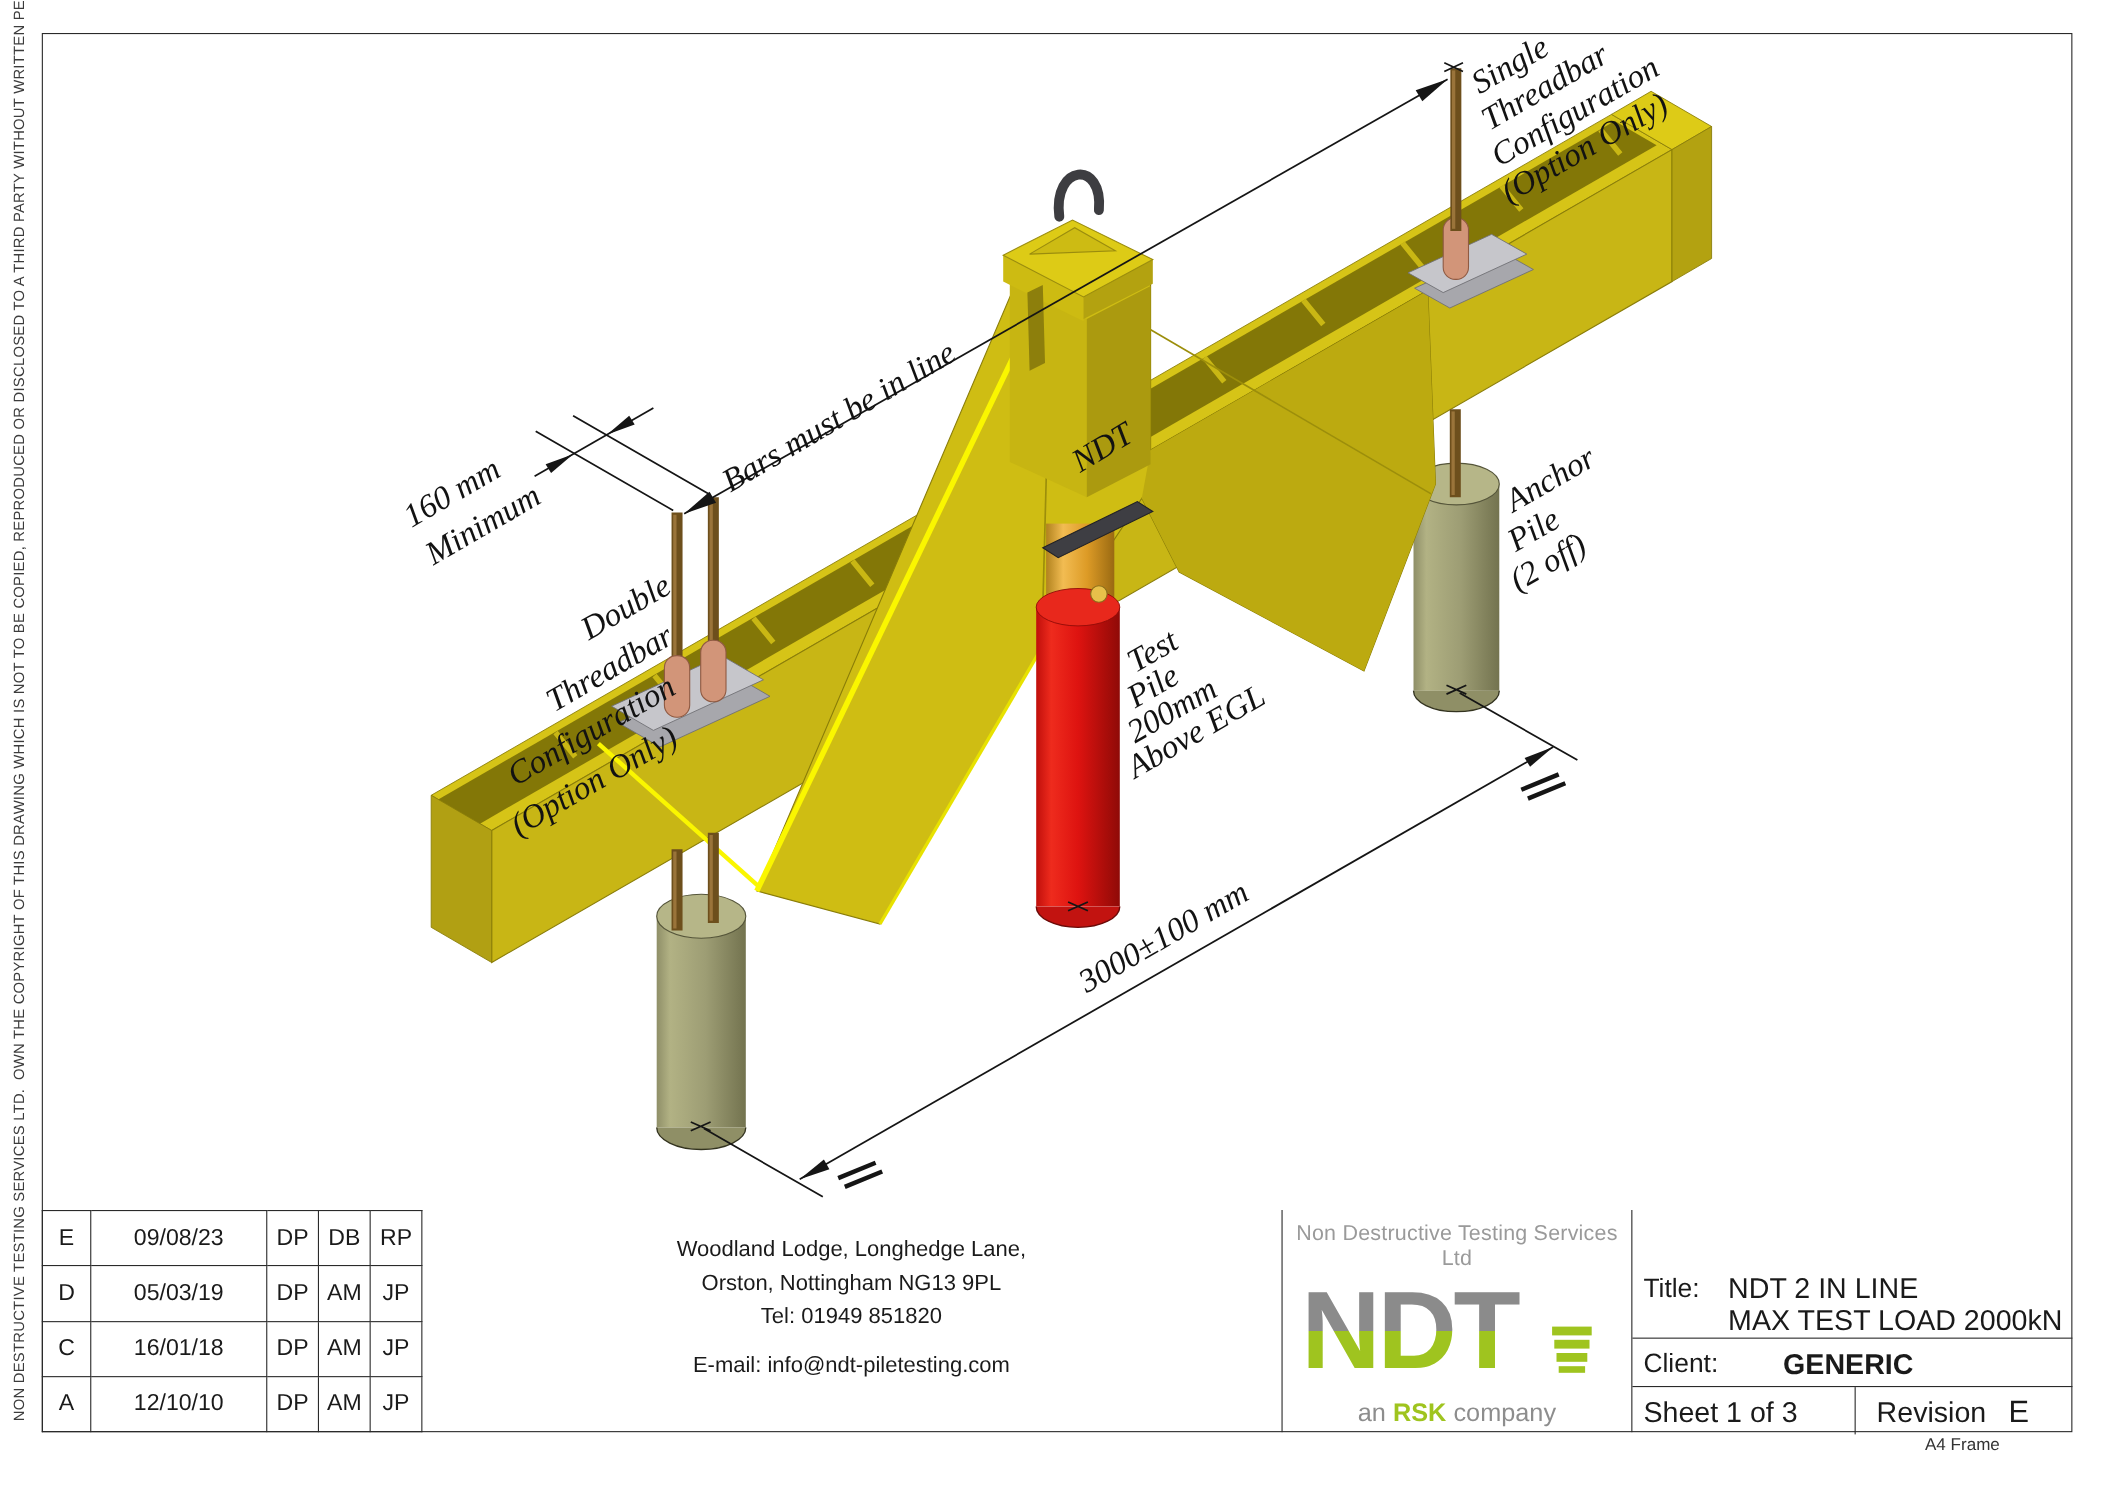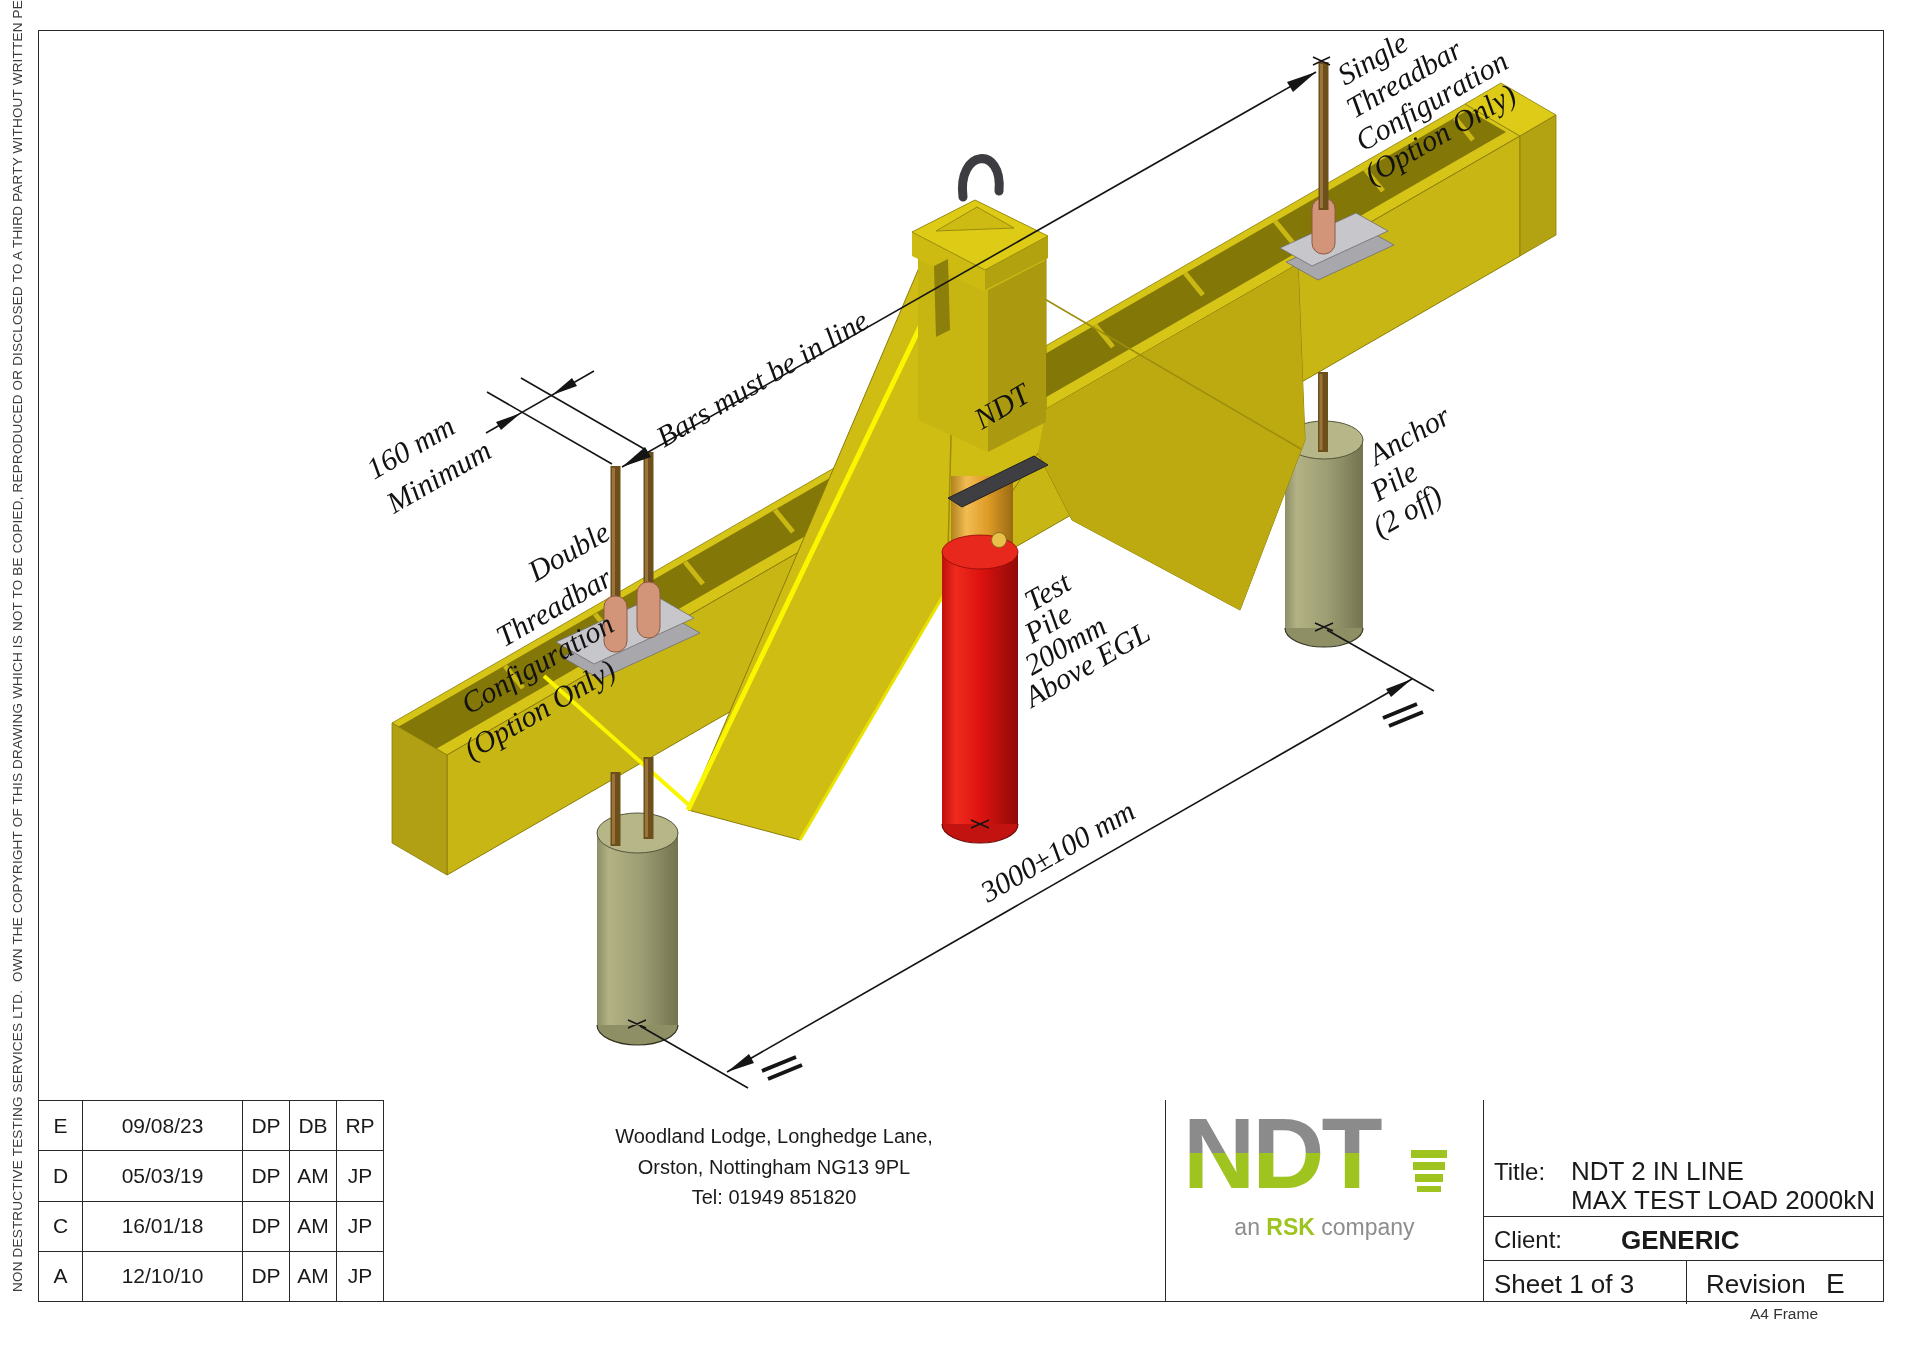--- a/index.html
+++ b/index.html
@@ -249,23 +249,25 @@
         <td>AM</td>
         <td>JP</td>
       </tr>
     </tbody>
       </table>
 
     <div class="addr">
       <div>Woodland Lodge, Longhedge Lane,</div>
       <div>Orston, Nottingham NG13 9PL</div>
       <div>Tel:  01949 851820</div>
+      <div class="email">E-mail: info@ndt-piletesting.com</div>
     </div>
 
     <div class="logocell">
+      <div class="company">Non Destructive Testing Services Ltd</div>
       <svg width="300" height="110" viewBox="0 0 300 110">
         <defs>
           <linearGradient id="ndtG" x1="0" y1="0" x2="0" y2="1">
             <stop offset="0" stop-color="#8b8b8b"></stop>
               <stop offset="0.5" stop-color="#8b8b8b"></stop>
             <stop offset="0.5" stop-color="#9fc41f"></stop>
               <stop offset="1" stop-color="#9fc41f"></stop>
           </linearGradient>
         </defs>
         <text x="8" y="88" font-family="Liberation Sans, sans-serif" font-weight="bold" font-size="100" letter-spacing="-3" fill="url(#ndtG)">NDT</text>

